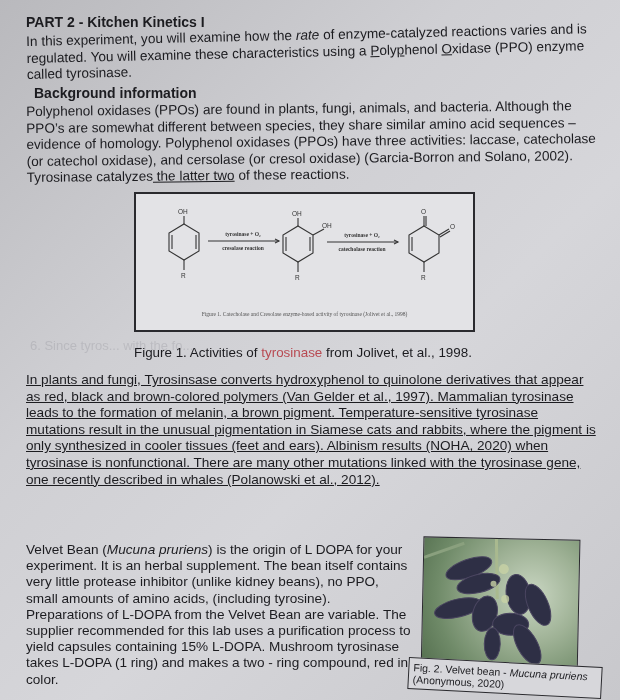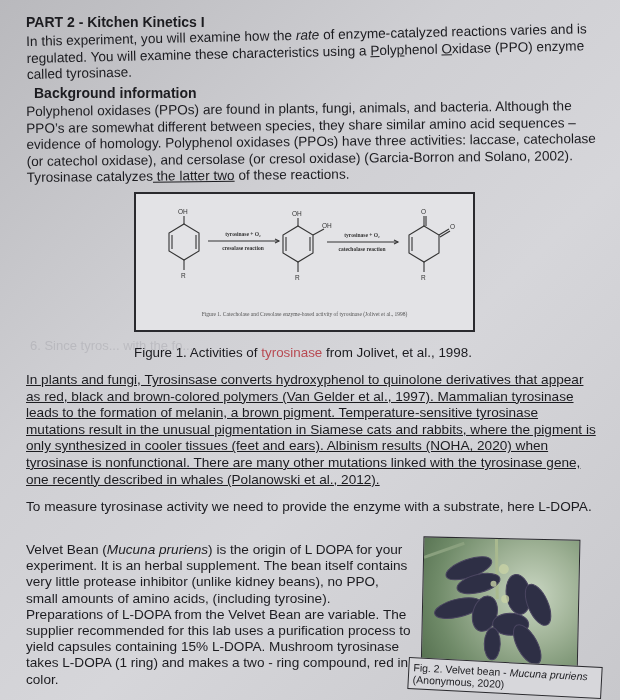--- a/index.html
+++ b/index.html
@@ -111,21 +111,20 @@
 
   <div class="ghost">6.   Since tyros...
       with the fo...</div>
 
   <div class="blk fig1cap">
     <span>Figure 1.  Activities of </span><span class="red">tyrosinase</span><span> from Jolivet, et al., 1998.</span>
   </div>
 
   <div class="blk p3">In plants and fungi, Tyrosinsase converts hydroxyphenol to quinolone derivatives that appear as red, black and brown-colored polymers (Van Gelder et al., 1997).  Mammalian tyrosinase leads to the formation of melanin, a brown pigment.  Temperature-sensitive tyrosinase mutations result in the unusual pigmentation in Siamese cats and rabbits, where the pigment is only synthesized in cooler tissues (feet and ears). Albinism results (NOHA, 2020) when tyrosinase is nonfunctional.  There are many other mutations linked with the tyrosinase gene, one recently described in whales (Polanowski et al., 2012).</div>
 
-  <div class="blk p4">To measure tyrosinase activity we need to provide the enzyme with a substrate, here L-DOPA.</div>
 
   <div class="blk p5">
     <span>Velvet Bean (</span><i>Mucuna pruriens</i><span>) is the origin of L DOPA for your experiment.  It is an herbal supplement.  The bean itself contains very little protease inhibitor (unlike kidney beans), no PPO, small amounts of amino acids, (including tyrosine).  Preparations of L-DOPA from the Velvet Bean are variable.  The supplier recommended for this lab uses a purification process to yield capsules containing 15% L-DOPA.  Mushroom tyrosinase takes L-DOPA (1 ring) and makes a two - ring compound, red in color.</span>
   </div>
 
   <div class="photo">
     <svg width="155" height="138" viewBox="0 0 155 138">
       <line x1="0" y1="20" x2="40" y2="5" stroke="#8aa07e" stroke-width="3"></line>
       <line x1="72" y1="0" x2="74" y2="60" stroke="#a9b98f" stroke-width="3"></line>
       <g fill="#2e2f45" stroke="#4a4560" stroke-width="1">

